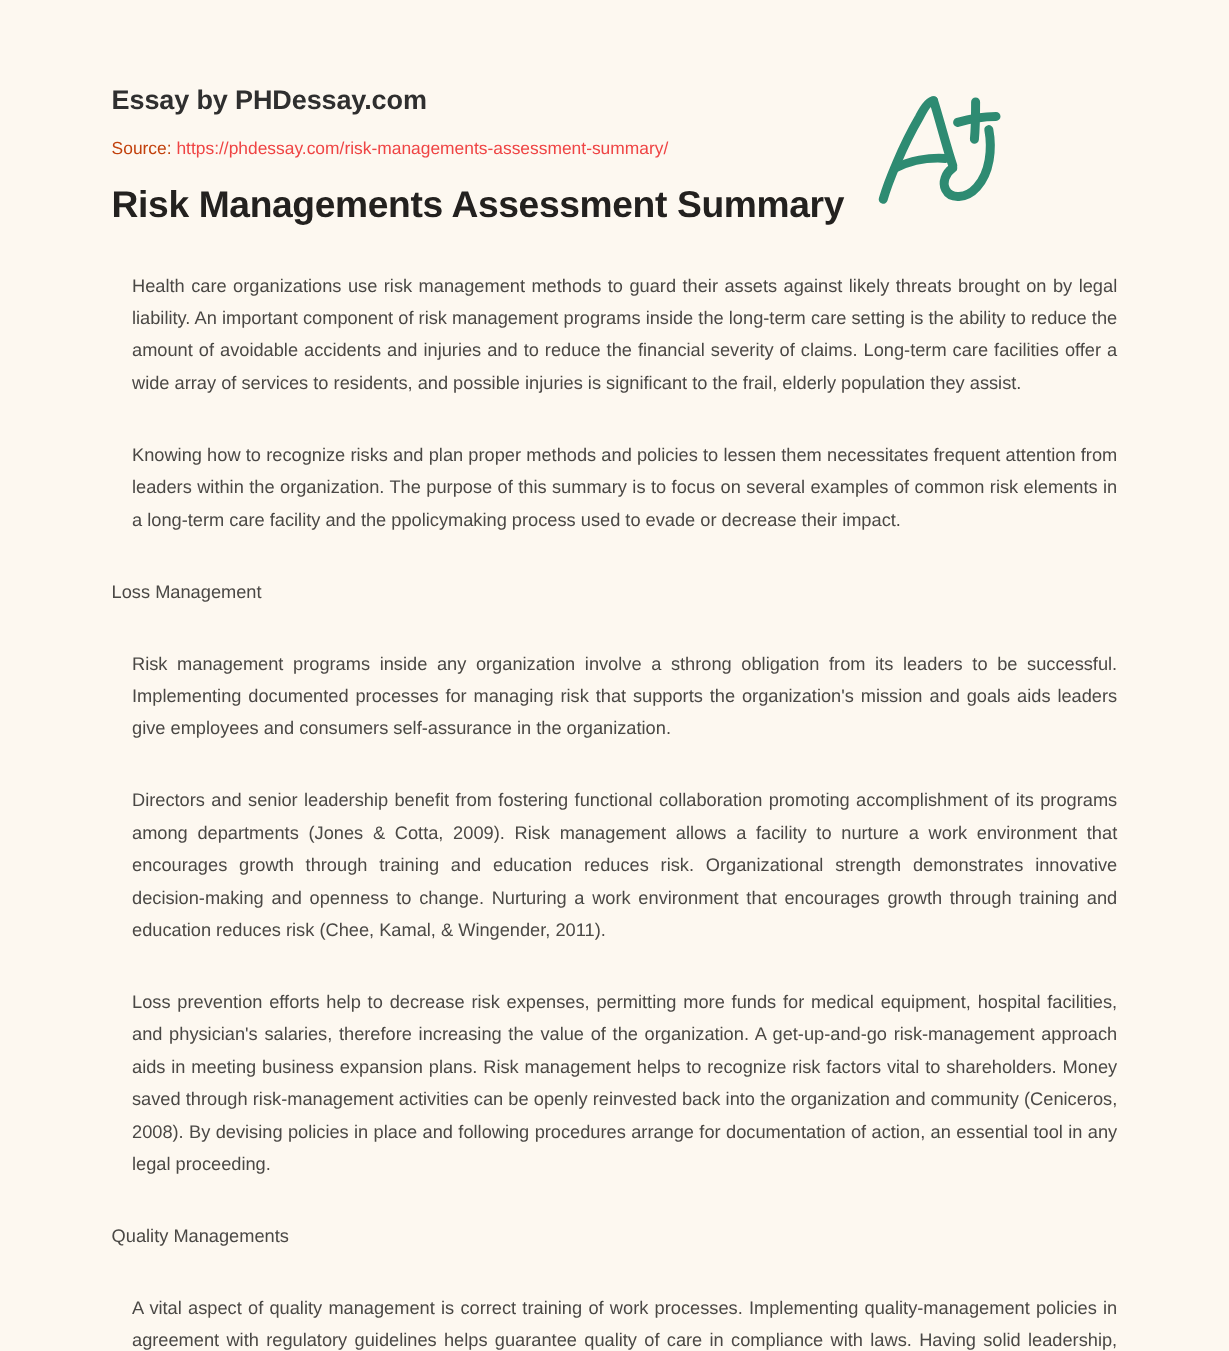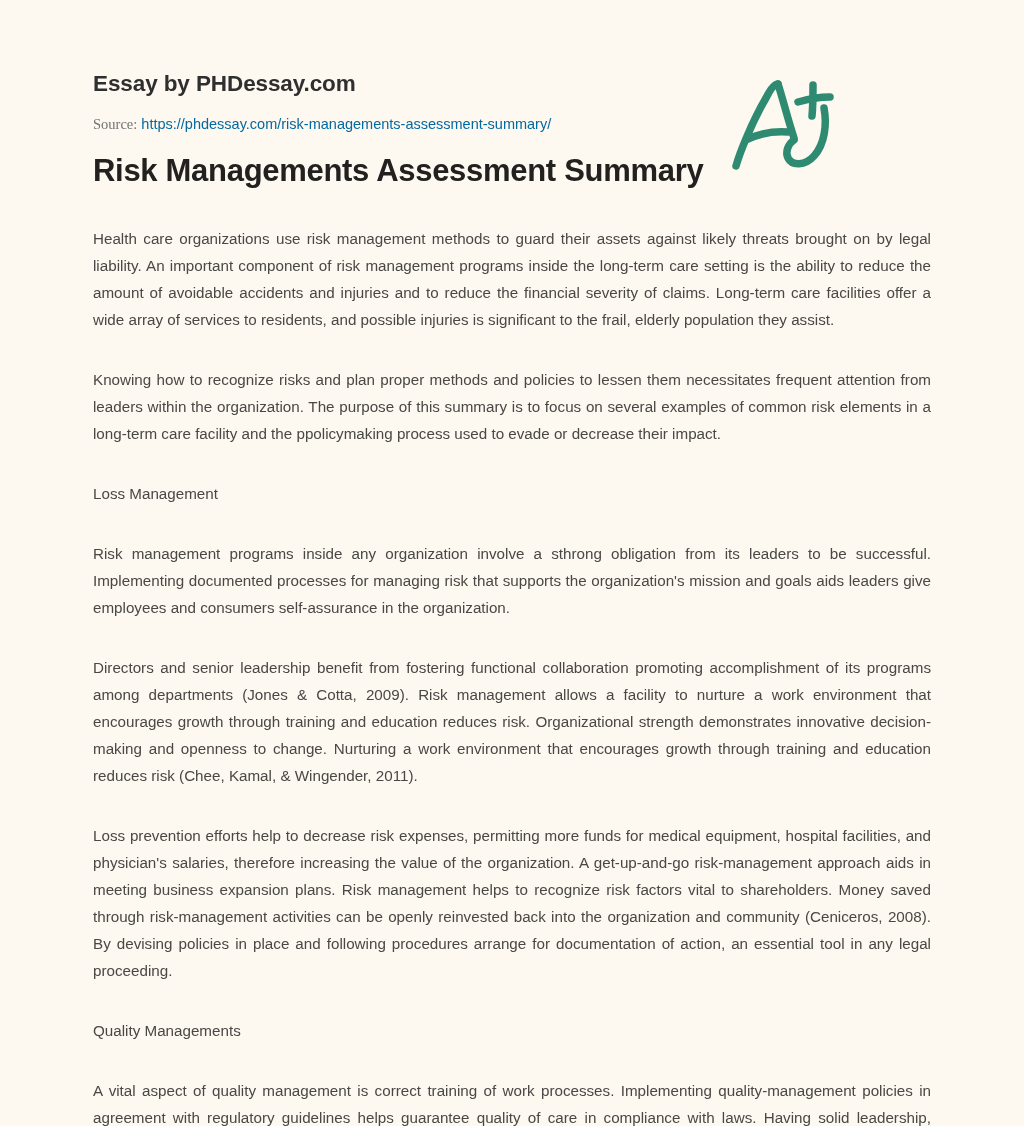--- a/index.html
+++ b/index.html
@@ -42,25 +42,24 @@
     white-space: nowrap;
   }
 
   .source-line {
     margin-top: 18px;
     font-size: 14.5px;
     line-height: 1.3;
     white-space: nowrap;
   }
   .source-label {
-    color: #737373;
-    font-family: Liberation Serif, serif;
+    color: #c2410c;
   }
   .source-url {
-    color: #0369a1;
+    color: #ef4444;
     text-decoration: none;
     text-align: right;
   }
 
   
   .logo {
     position: absolute;
     right: 93px;
     top: 70px;
     width: 112px;
@@ -82,21 +81,21 @@
     letter-spacing: -0.3px;
     line-height: 1.25;
   }
 
   
   .body-content {
     padding-top: 34px;
   }
 
   .para {
-    margin: 0 0 33px 0;
+    margin: 0 0 33px 17px;
     font-size: 15.2px;
     line-height: 27px;
     color: #4a4845;
     text-align: justify;
     text-justify: inter-word;
   }
 
   .para.last {
     margin-bottom: 0;
   }

